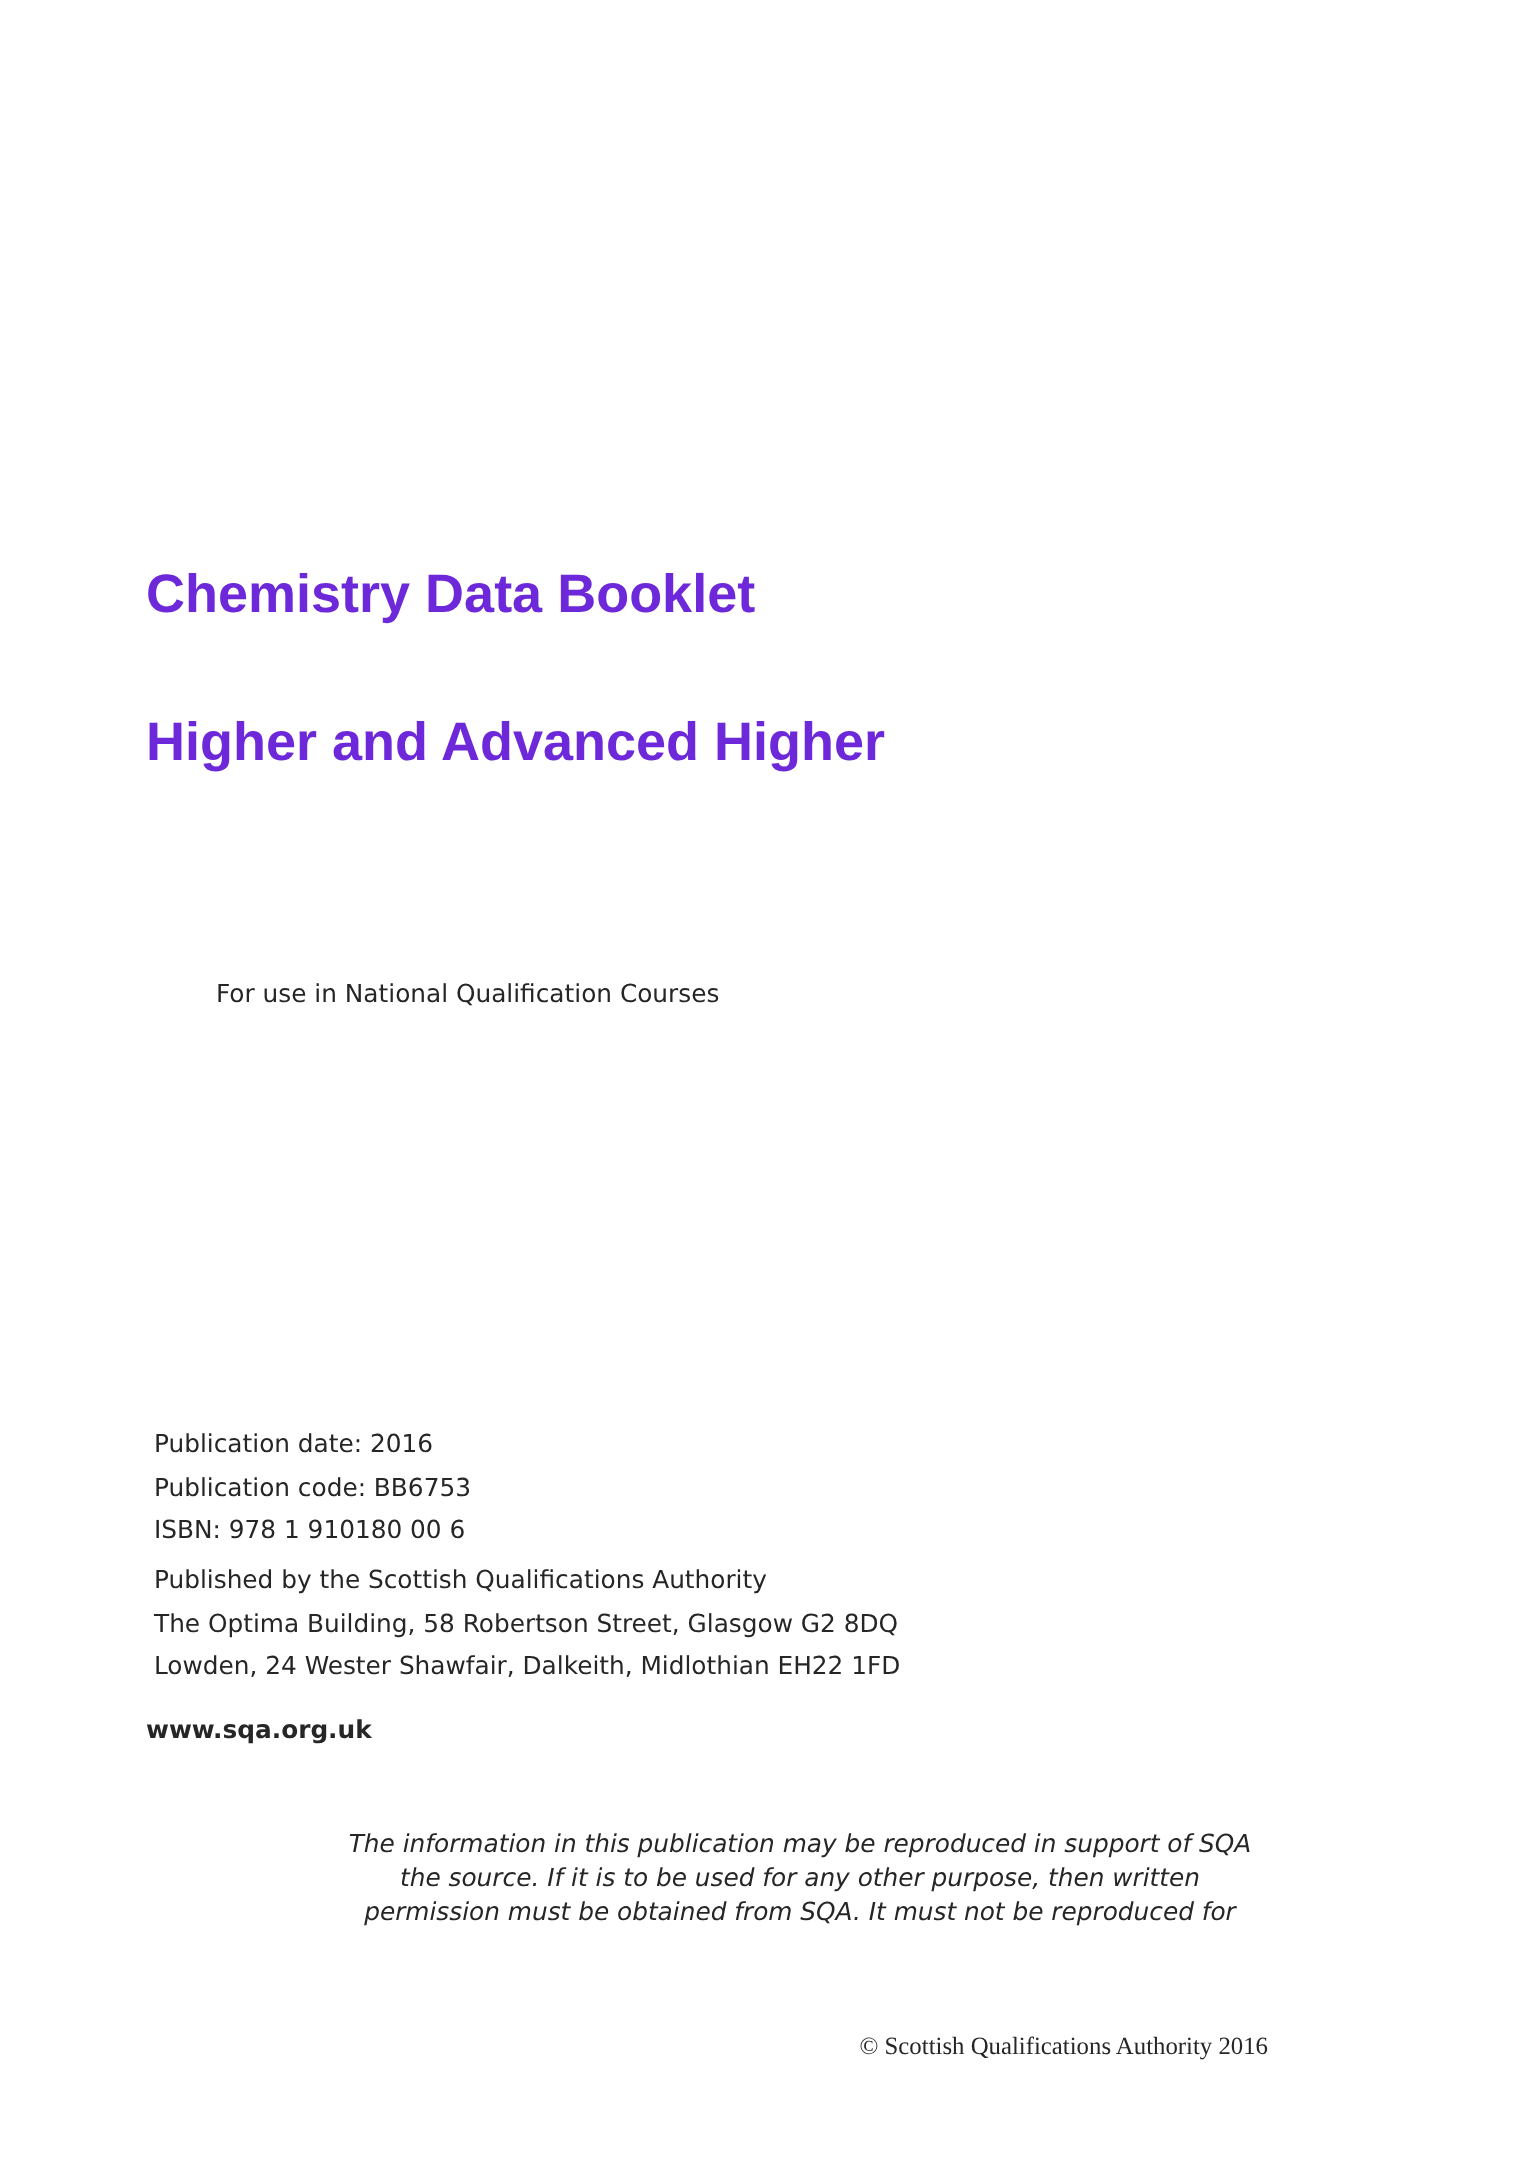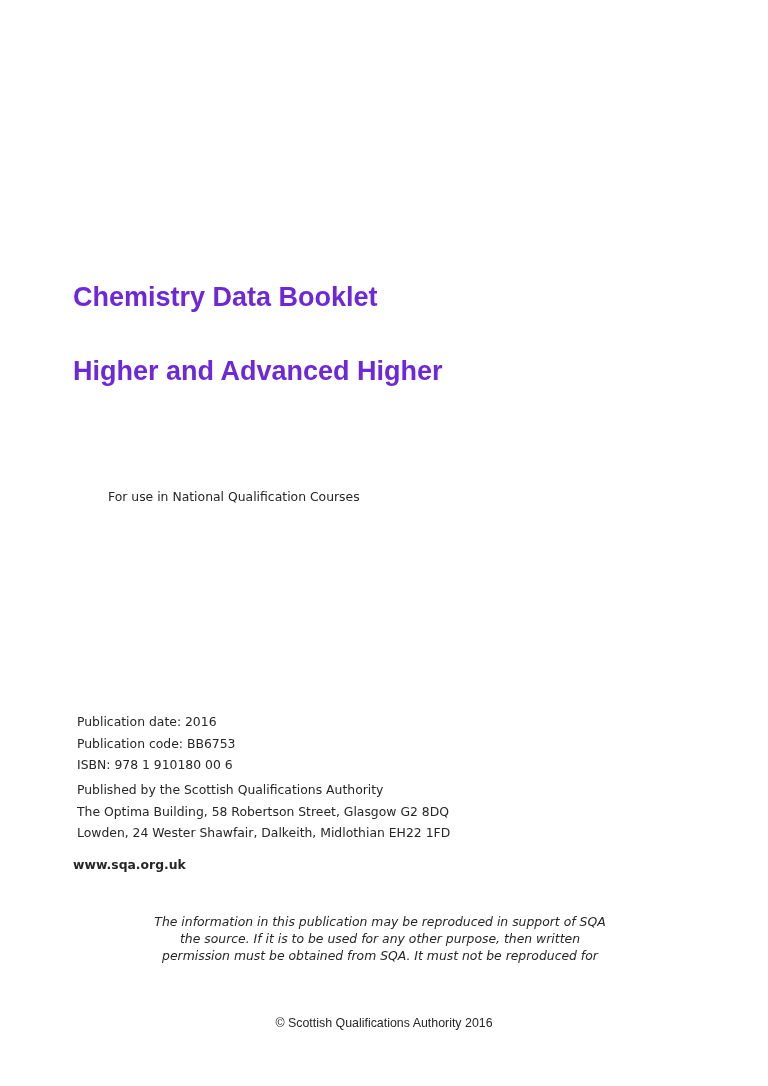--- a/index.html
+++ b/index.html
@@ -23,28 +23,28 @@
   .meta p, .publisher p { margin: 4px; }
   .url { font-weight: bold; }
   .notice {
     font-family: "DejaVu Sans", sans-serif;
     font-style: italic;
     font-size: 12.4px;
     color: #262626;
     text-align: center;
     line-height: 17.2px;
     width: 500px;
-    left: 130px;
+    left: 150px;
   }
   .notice p { margin: 0; white-space: nowrap; }
   .copyright {
-    font-family: Liberation Sans, sans-serif;
+    font-family: Liberation Serif, serif;
     font-size: 12.4px;
     color: #262626;
-    text-align: center;
+    text-align: right;
     width: 500px;
     left: 134px;
   }
 </style>
 </head>
 <body>
 
 <div>
 
   <div class="abs title" style="left:73px; top:282px;">Chemistry Data Booklet</div>

